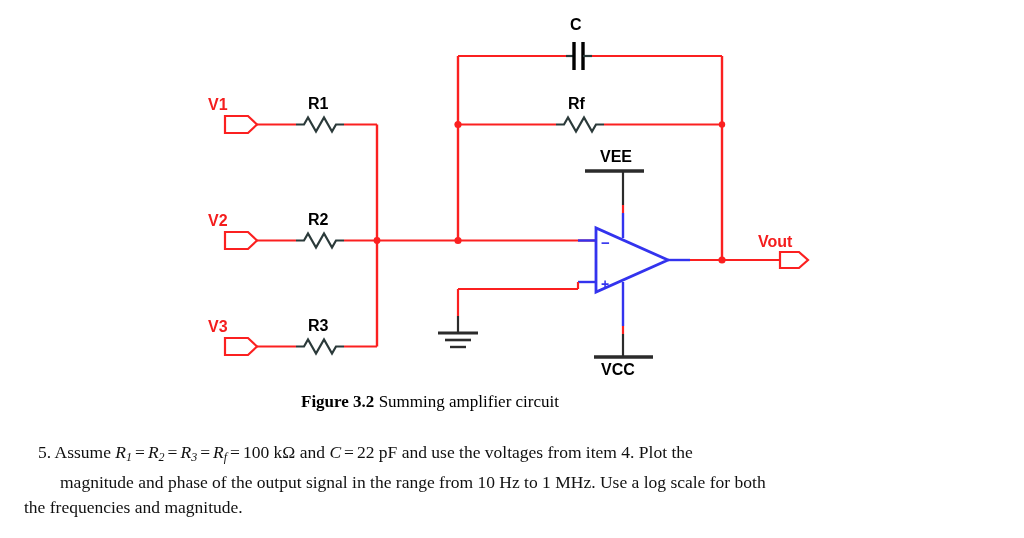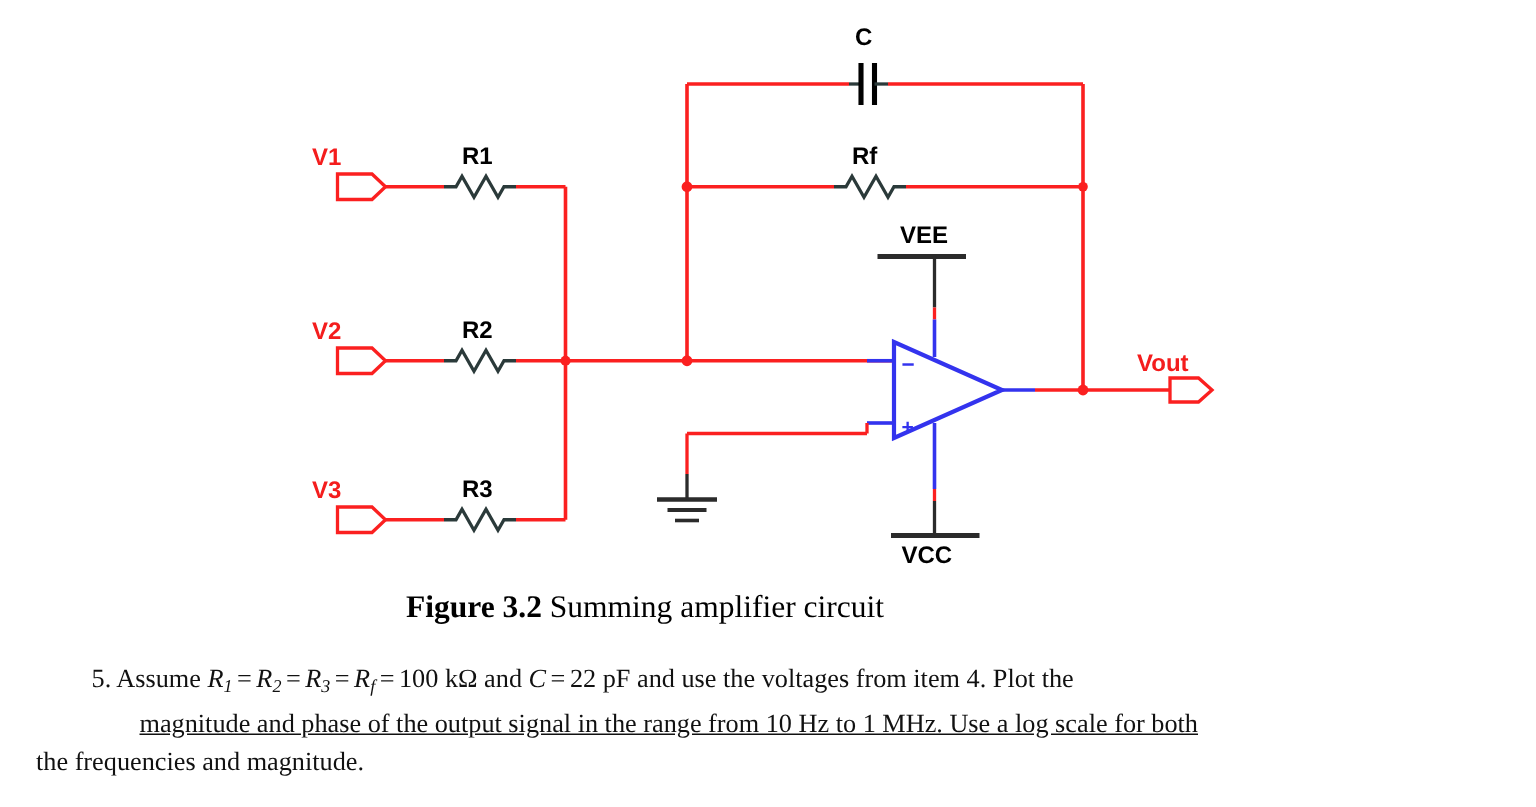--- a/index.html
+++ b/index.html
@@ -7,31 +7,31 @@
     width:1024px;height:538px;background:#ffffff;
     font-family:"Liberation Serif", serif;
     overflow:hidden;position:relative;
   }
   #page{position:relative;width:1024px;height:538px;}
   #circuit{position:absolute;left:0;top:0;width:1024px;height:400px;}
   .cap-line{
     position:absolute;left:0;top:392px;width:860px;
     text-align:center;
     font-family:"Liberation Serif", serif;
-    font-size:21px;color:#000;
+    font-size:17px;color:#000;
   }
   .cap-line .fignum{font-weight:bold;}
   .problem{
     position:absolute;left:0;top:440px;width:1024px;
     font-family:"Liberation Serif", serif;
     font-size:17.5px;line-height:25px;color:#111;
   }
   .prob-row{display:block;white-space:nowrap;}
-  .prob-l1{padding-left:38px;margin-left:23px;}
-  .prob-l2{padding-left:93px;text-decoration:underline;}
+  .prob-l1{padding-left:38px;}
+  .prob-l2{padding-left:60px;}
   .prob-l3{padding-left:24px;}
   .mathvar{font-style:italic;font-family:"Liberation Serif", serif;}
   .sub{font-size:12px;vertical-align:-0.25em;font-style:italic;}
   .op{padding:0 3px;}
   .unit{font-style:normal;}
 </style>
 </head>
 <body>
 
 <div id="page">

